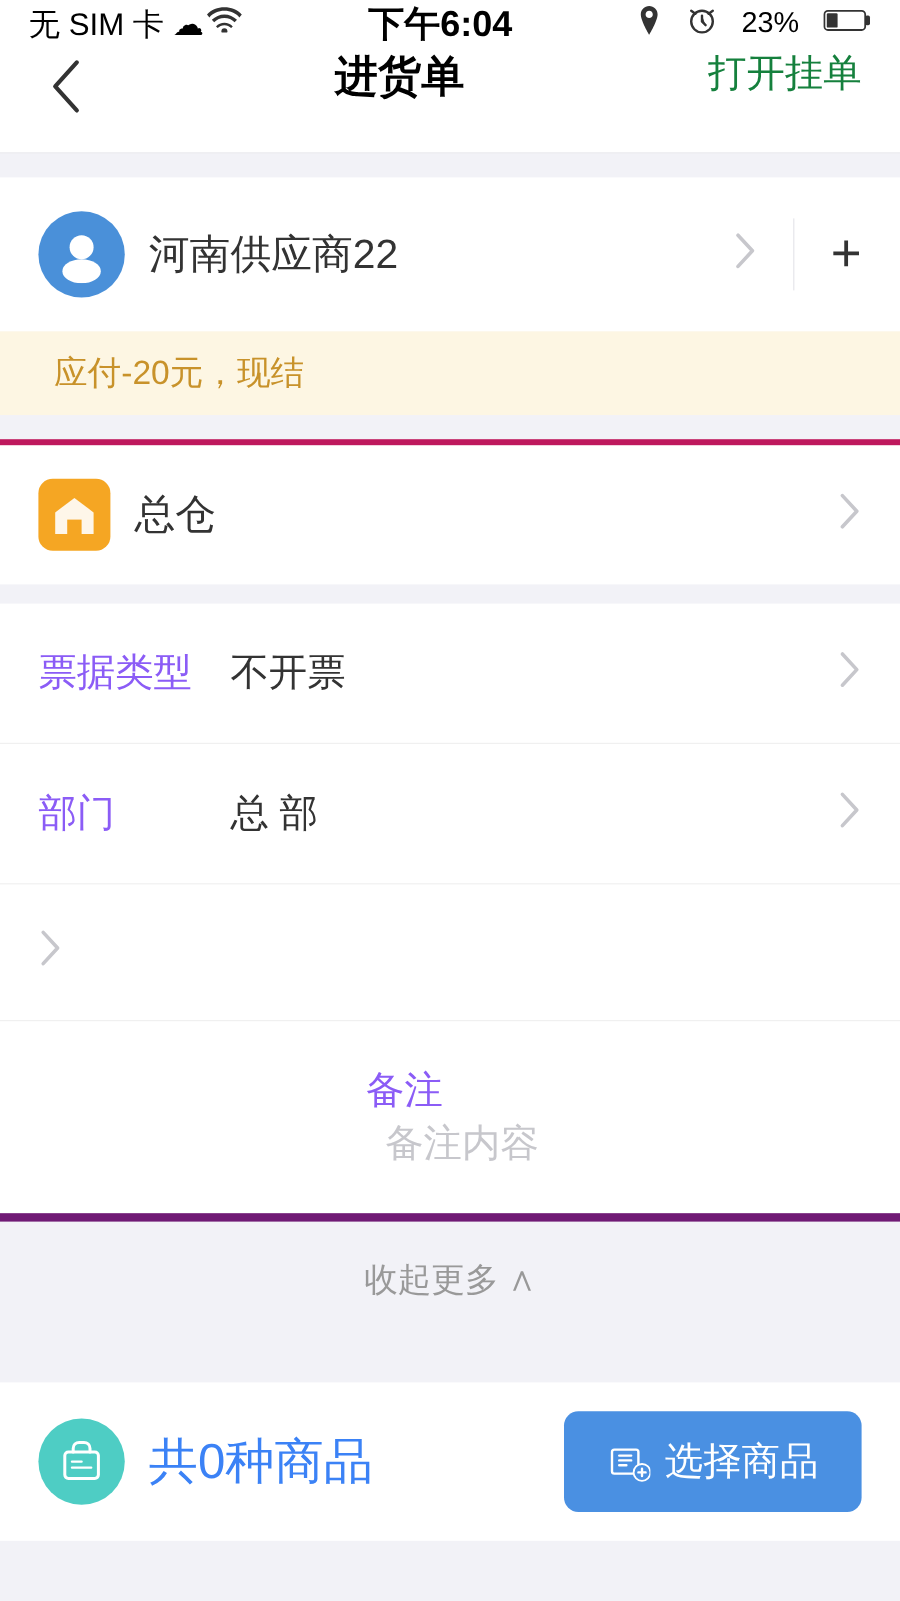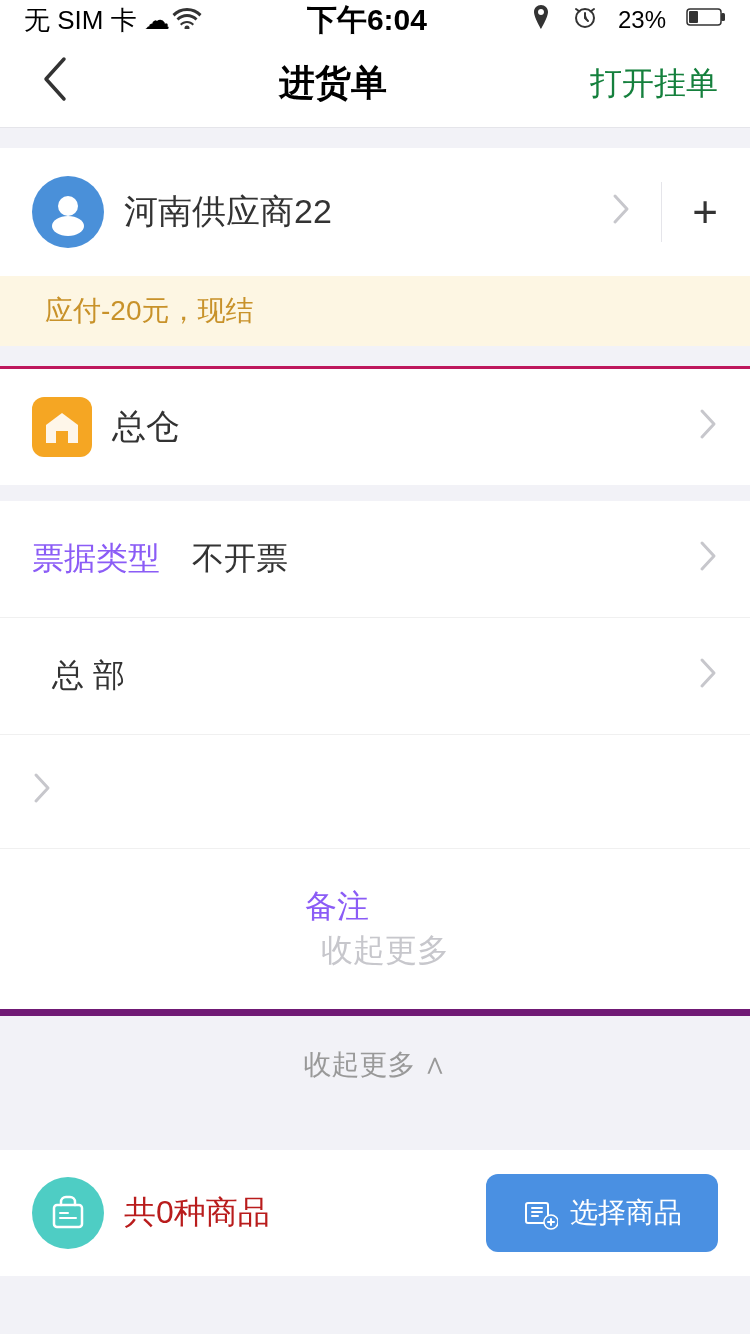--- a/index.html
+++ b/index.html
@@ -16,30 +16,29 @@
     .status-bar {
       height: 40px;
       background: #fff;
       display: flex;
       align-items: center;
       justify-content: space-between;
       padding: 0 24px;
       font-size: 26px;
       font-weight: 500;
     }
-    .status-left { display: flex; align-items: center; }
+    .status-left { display: flex; }
     .status-center { font-size: 30px; font-weight: 600; }
     .status-right { display: flex; align-items: center; gap: 20px; font-size: 24px; }
 
     
     .nav-bar {
       height: 88px;
       background: #fff;
       display: flex;
-      align-items: center;
       justify-content: space-between;
       padding: 0 32px;
       border-bottom: 1px solid #e5e5ea;
     }
     .nav-back {
       font-size: 40px;
       color: #333;
       cursor: pointer;
       padding: 8px;
     }
@@ -106,21 +105,21 @@
       font-size: 28px;
       color: #c8922a;
     }
 
     
     .warehouse-row {
       display: flex;
       align-items: center;
       padding: 28px 32px;
       background: #fff;
-      border-top: 3px solid #be185d;
+      border-top: 5px solid #be185d;
     }
     .warehouse-icon-bg {
       width: 60px;
       height: 60px;
       border-radius: 12px;
       background: #f5a623;
       display: flex;
       align-items: center;
       justify-content: center;
       margin-right: 20px;
@@ -193,28 +192,28 @@
       width: 72px;
       height: 72px;
       border-radius: 50%;
       background: #4ecdc4;
       display: flex;
       align-items: center;
       justify-content: center;
       flex-shrink: 0;
     }
     .product-count {
-      font-size: 32px;
-      color: #b91c1c;
+      font-size: 41px;
+      color: #3b82f6;
       flex: 1;
     }
     .select-product-btn {
       background: #4a90e2;
       color: #fff;
-      font-size: 28px;
+      font-size: 32px;
       border: none;
       border-radius: 12px;
       padding: 20px 36px;
       display: flex;
       align-items: center;
       gap: 12px;
       cursor: pointer;
     }
   </style>
 </head>
@@ -316,39 +315,40 @@
     <div class="form-label">票据类型</div>
     <div class="form-value">不开票</div>
     <div class="chevron">
       <svg width="20" height="34" viewBox="0 0 20 34" fill="none">
           <path d="M4 4L16 17L4 30" stroke="#c7c7cc" stroke-width="3" stroke-linecap="round" stroke-linejoin="round"></path>
         </svg>
     </div>
   </div>
 
   <div class="form-row">
+    <div class="form-label">部门</div>
     <div class="form-value">总 部</div>
     <div class="chevron">
       <svg width="20" height="34" viewBox="0 0 20 34" fill="none">
           <path d="M4 4L16 17L4 30" stroke="#c7c7cc" stroke-width="3" stroke-linecap="round" stroke-linejoin="round"></path>
         </svg>
     </div>
   </div>
 
   <div class="form-row">
     <div class="chevron">
       <svg width="20" height="34" viewBox="0 0 20 34" fill="none">
           <path d="M4 4L16 17L4 30" stroke="#c7c7cc" stroke-width="3" stroke-linecap="round" stroke-linejoin="round"></path>
         </svg>
     </div>
   </div>
 
   <div class="form-row">
     <div class="form-label">备注</div>
-    <div class="form-placeholder">收起更多</div>
+    <div class="form-placeholder">备注内容</div>
   </div>
 
 </div>
 
 <div class="collapse-row">收起更多 ∧</div>
 
 <div class="section-divider"></div>
 
 <div class="bottom-section">
   <div class="product-icon-bg">

